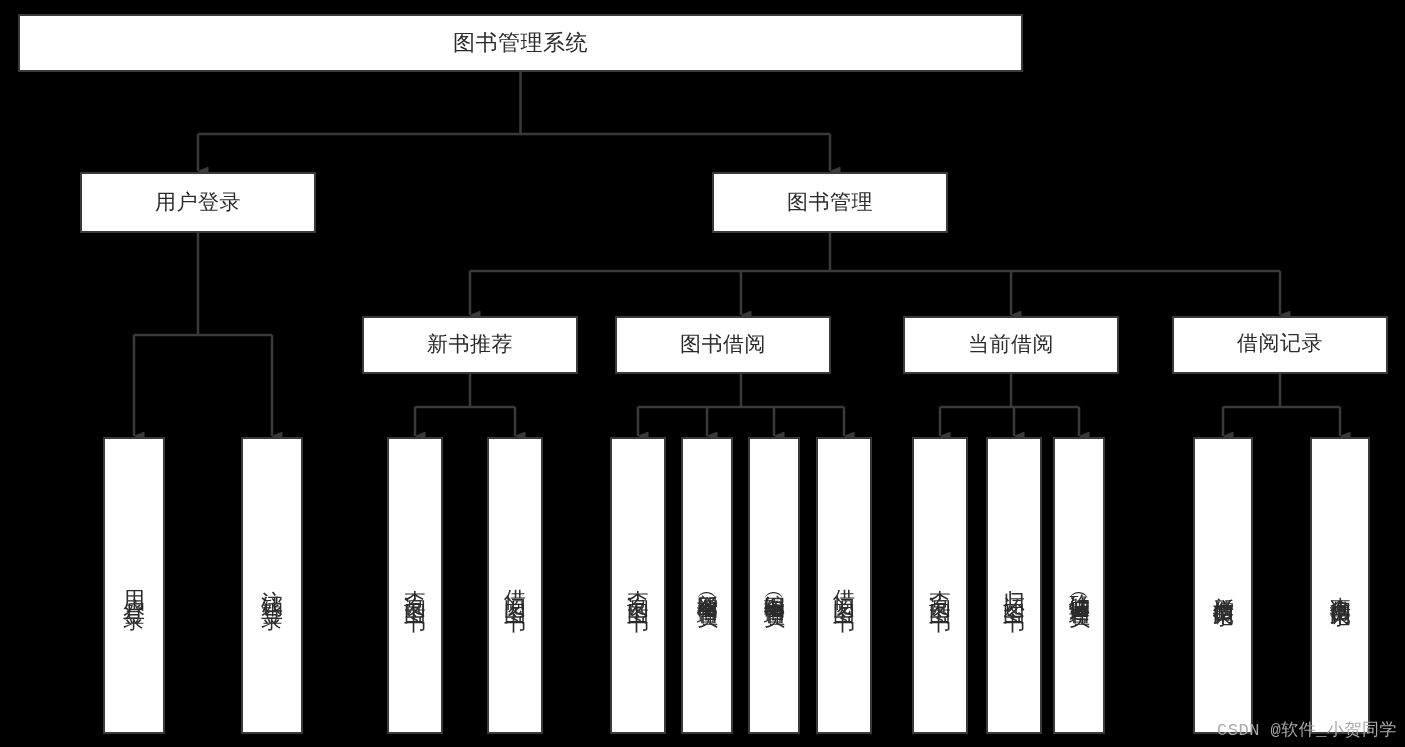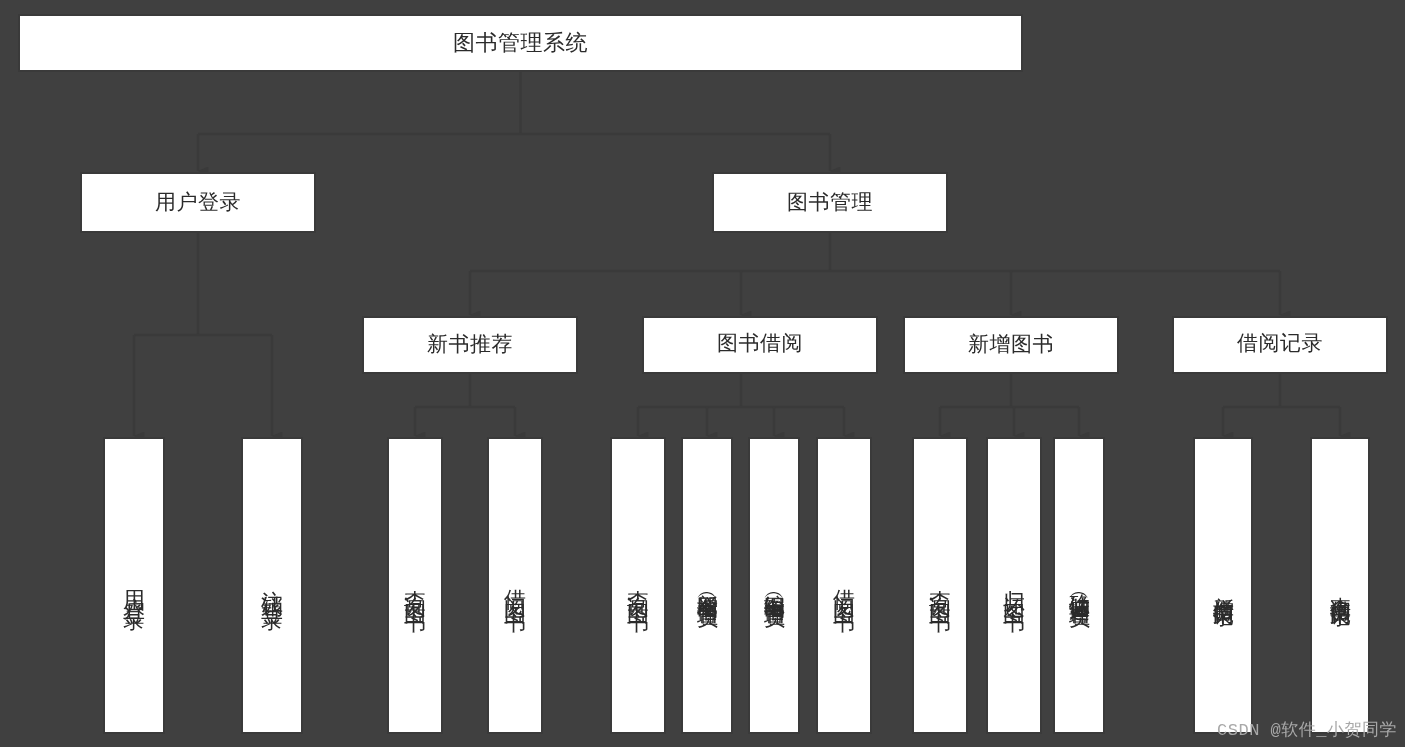--- a/index.html
+++ b/index.html
@@ -4,21 +4,21 @@
 <style>
   html, body {
     margin: 0;
     padding: 0;
     background: #ffffff;
   }
   #canvas {
     position: relative;
     width: 1405px;
     height: 747px;
-    background: #404040;
+    background: #000000;
     font-family: "DejaVu Sans", "Liberation Sans", sans-serif;
     overflow: hidden;
   }
   svg.wires {
     position: absolute;
     left: 0;
     top: 0;
     width: 1405px;
     height: 747px;
     pointer-events: none;
@@ -126,25 +126,25 @@
   <div class="node horiz" style="left: 80px; top: 172px; width: 236px; height: 61px;">
     <span class="label">用户登录</span>
   </div>
   <div class="node horiz" style="left: 362px; top: 316px; width: 216px; height: 58px;">
     <span class="label">新书推荐</span>
   </div>
 
   <div class="node horiz" style="left: 712px; top: 172px; width: 236px; height: 61px;">
     <span class="label">图书管理</span>
   </div>
-  <div class="node horiz" style="left: 642px; top: 316px; width: 236px; height: 58px; font-family: Liberation Mono, monospace;">
+  <div class="node horiz" style="left: 615px; top: 316px; width: 216px; height: 58px;">
     <span class="label">图书借阅</span>
   </div>
   <div class="node horiz" style="left: 903px; top: 316px; width: 216px; height: 58px;">
-    <span class="label">新增图书</span>
+    <span class="label">当前借阅</span>
   </div>
   <div class="node horiz" style="left: 1172px; top: 316px; width: 216px; height: 58px; font-family: Liberation Mono, monospace;">
     <span class="label">借阅记录</span>
   </div>
 
   <div class="node vert" style="left: 103px; top: 437px; width: 62px; height: 297px;">
     <span class="label">用户登录</span>
   </div>
   <div class="node vert" style="left: 241px; top: 437px; width: 62px; height: 297px;">
     <span class="label">注销登录</span>

